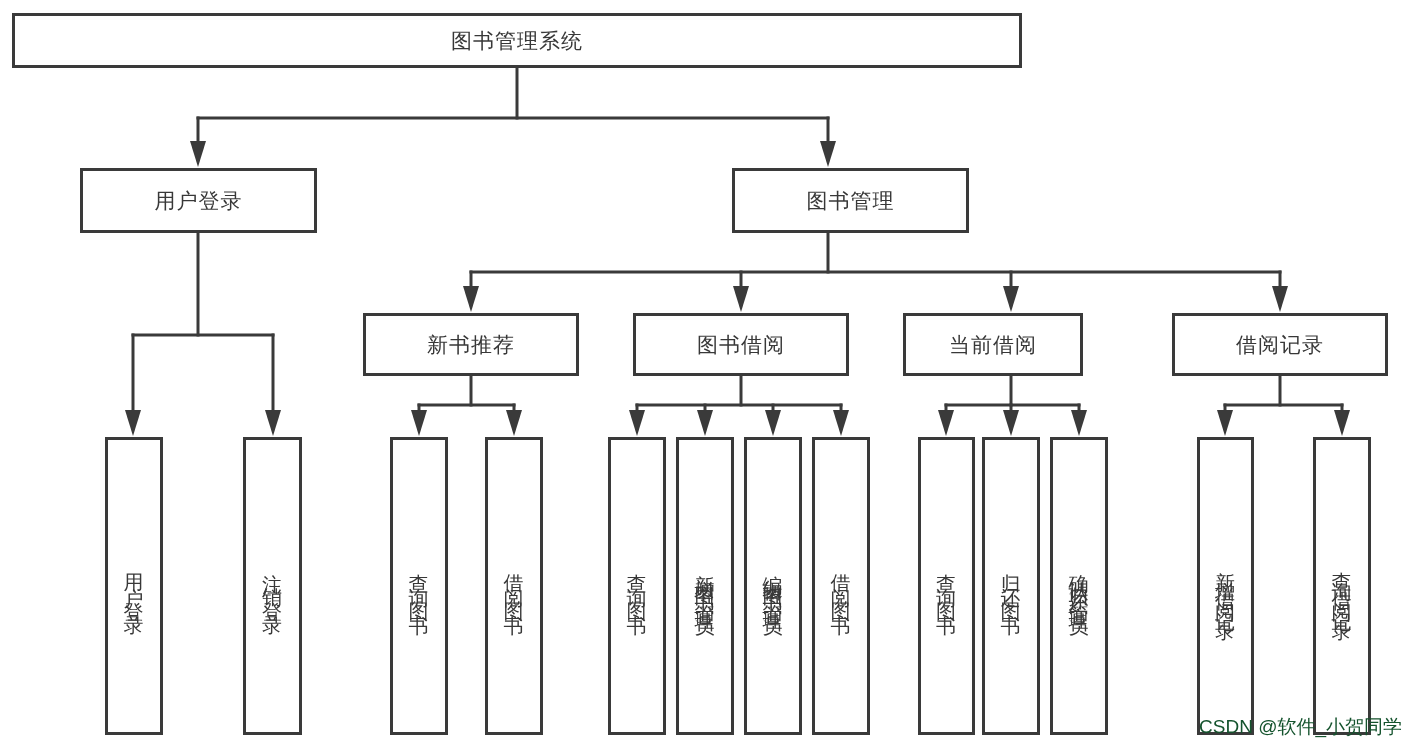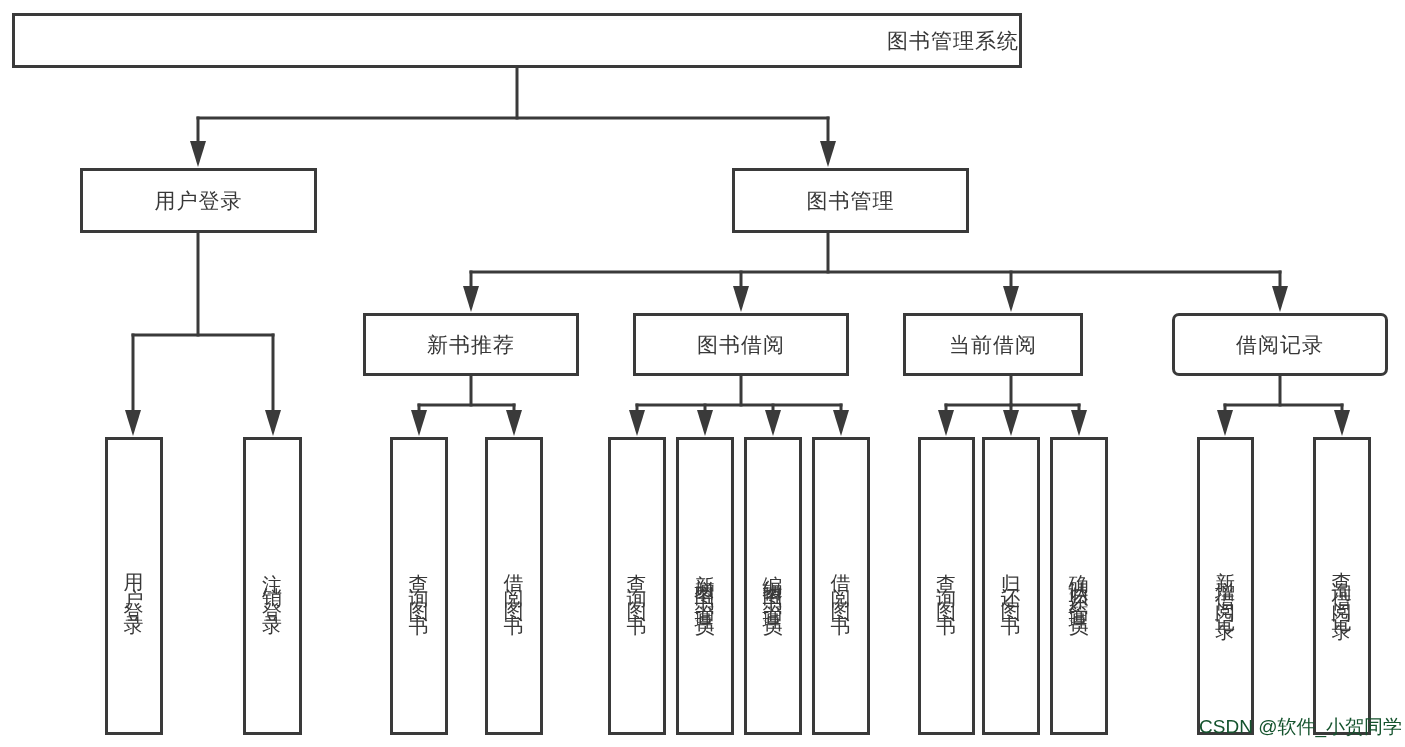--- a/index.html
+++ b/index.html
@@ -11,27 +11,27 @@
     color:#383838;font-size:21px;letter-spacing:1px;}
   .vnode{position:absolute;box-sizing:border-box;background:#ffffff;border:3px solid #3a3a3a;
     display:flex;align-items:center;justify-content:center;z-index:2;color:#383838;}
   .vnode span{writing-mode:vertical-lr;text-orientation:mixed;font-size:20px;line-height:1;}
   .ls-lg{letter-spacing:14px;}
   .ls-md{letter-spacing:10px;}
   .ls-sm{letter-spacing:6px;}
   .watermark{position:absolute;right:3px;top:714px;z-index:3;color:#14532d;
     font-size:19px;pointer-events:none;white-space:nowrap;}
   
-  #n-root{left:12px;top:13px;width:1010px;height:55px;justify-content:flex-end;}
+  #n-root{left:12px;top:13px;width:1010px;height:55px;}
   #n-user-login{left:80px;top:168px;width:237px;height:65px;}
   #n-book-mgmt{left:732px;top:168px;width:237px;height:65px;}
   #n-new-rec{left:363px;top:313px;width:216px;height:63px;}
   #n-borrow{left:633px;top:313px;width:216px;height:63px;}
   #n-current{left:903px;top:313px;width:180px;height:63px;}
-  #n-records{left:1172px;top:313px;width:216px;height:63px;border-radius:7px;}
+  #n-records{left:1172px;top:313px;width:216px;height:63px;}
   #v-login{left:105px;top:437px;width:58px;height:298px;}
   #v-logout{left:243px;top:437px;width:59px;height:298px;}
   #v-query-rec{left:390px;top:437px;width:58px;height:298px;}
   #v-borrow-rec{left:485px;top:437px;width:58px;height:298px;}
   #v-query-bor{left:608px;top:437px;width:58px;height:298px;}
   #v-add-book{left:676px;top:437px;width:58px;height:298px;}
   #v-edit-book{left:744px;top:437px;width:58px;height:298px;}
   #v-borrow-bor{left:812px;top:437px;width:58px;height:298px;}
   #v-query-cur{left:918px;top:437px;width:57px;height:298px;}
   #v-return{left:982px;top:437px;width:58px;height:298px;}

